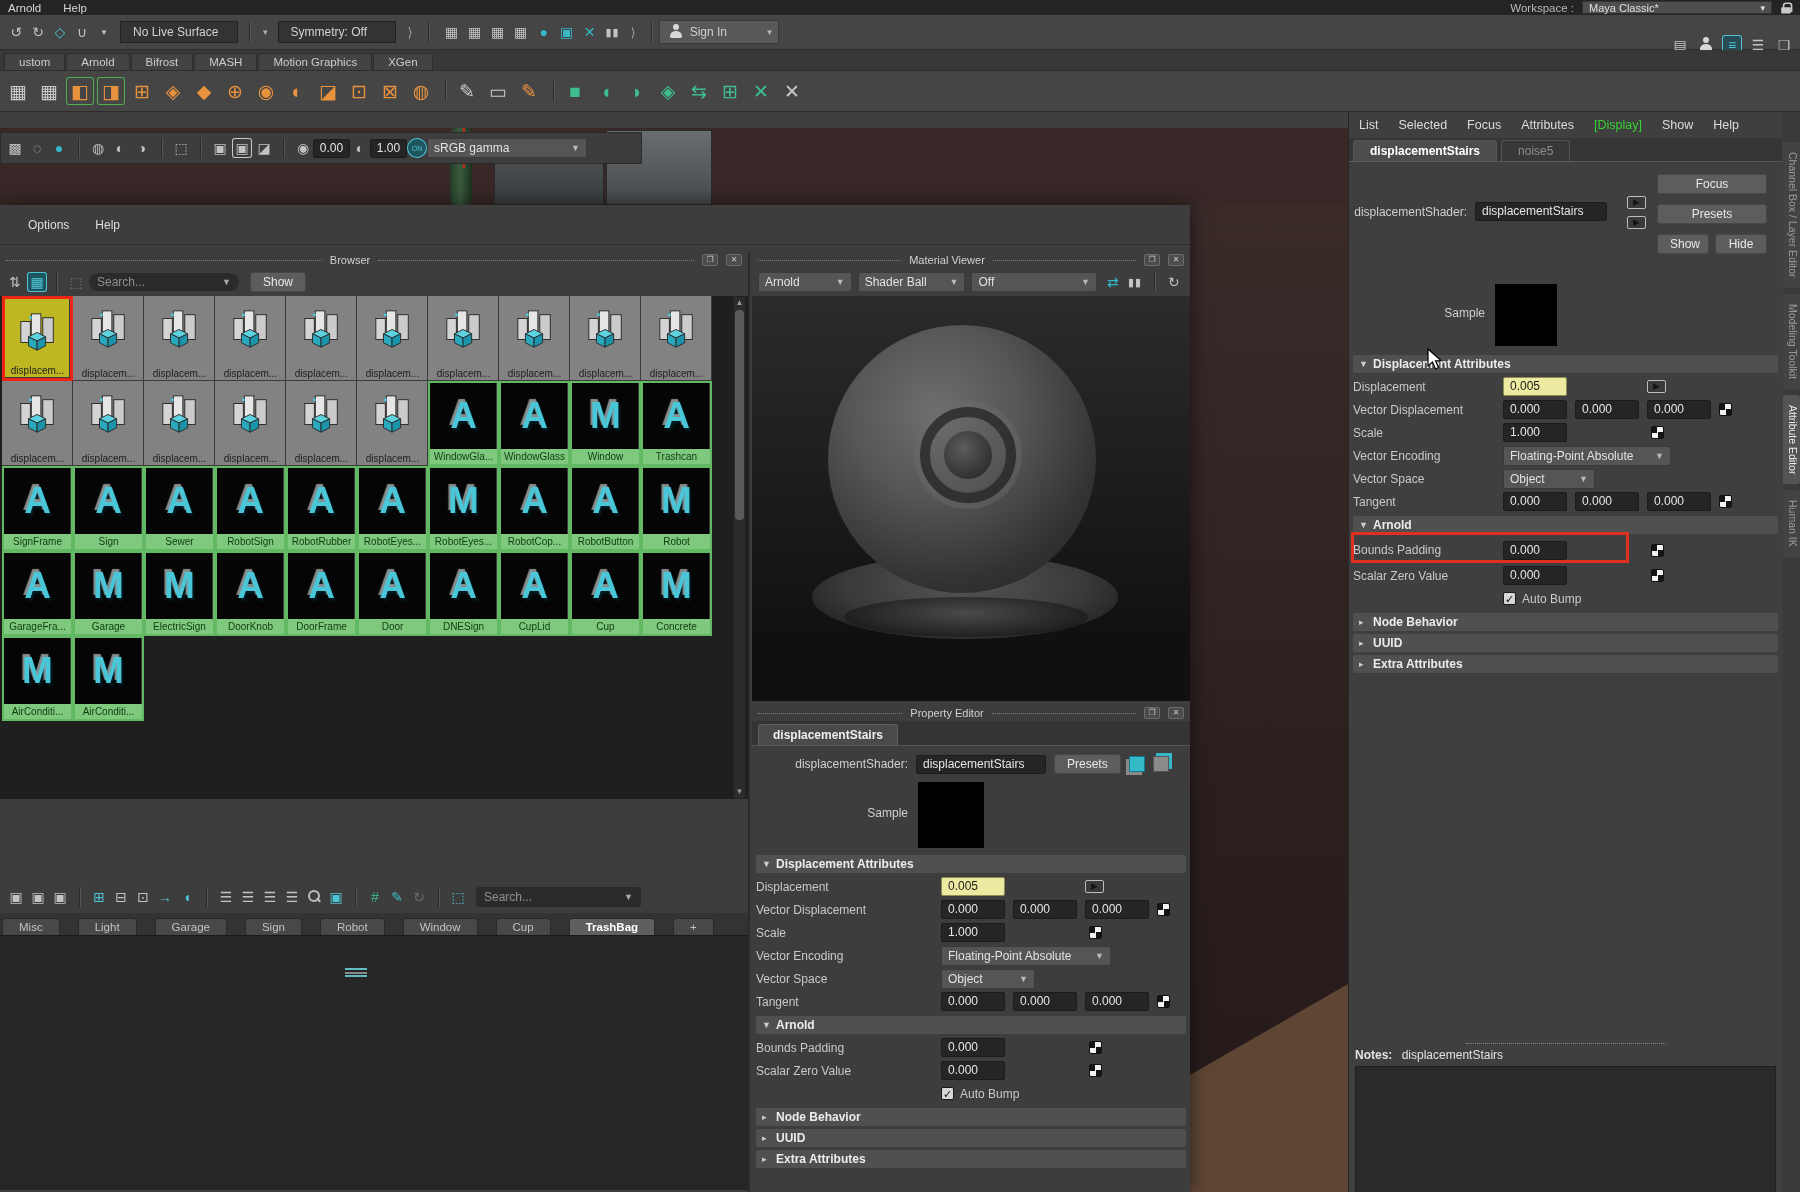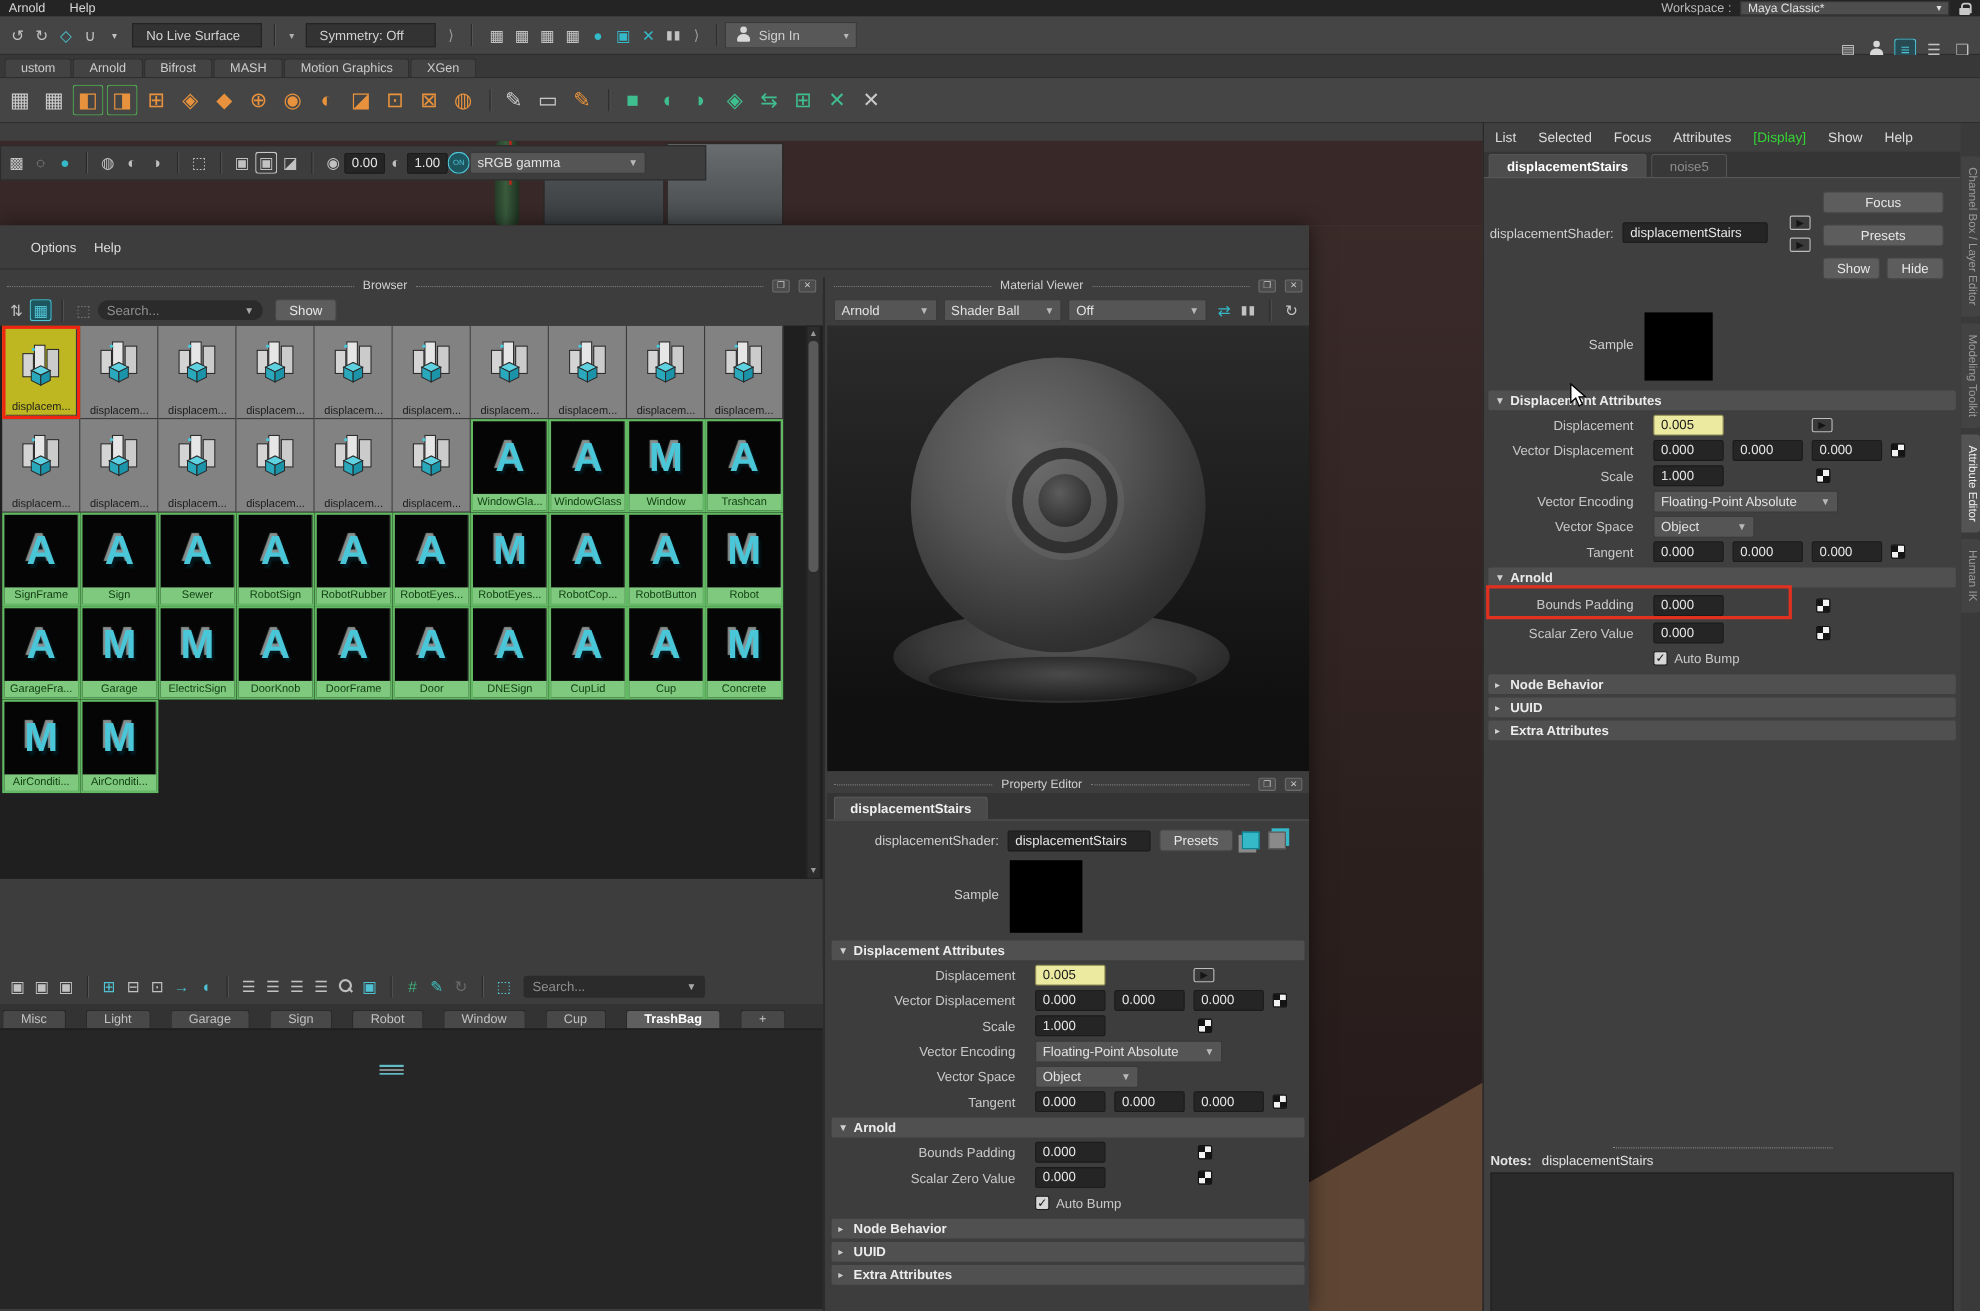--- a/index.html
+++ b/index.html
@@ -85,21 +85,21 @@
   #vp-floor { position:absolute; left:0; bottom:0; width:158px; height:260px;
     background:#5f4634; clip-path:polygon(0 55%, 100% 20%, 100% 100%, 0 100%); }
 
   
   #hypershade { left:0; top:205px; width:1190px; height:987px; background:#3d3d3d;
     box-shadow:0 0 18px rgba(0,0,0,.55); }
   #hs-titlebar { height:23px; background:linear-gradient(#dcdcdc,#ababab);
     display:flex; align-items:center; justify-content:center; color:#1c1c1c; font-size:13px;
     border-bottom:1px solid #6f6f6f; }
   #hs-menubar { height:40px; background:#3d3d3d; border-bottom:1px solid #2e2e2e;
-    display:flex; align-items:center; padding-left:28px; gap:16px; }
+    display:flex; align-items:center; padding-left:28px; gap:26px; }
   #hs-menubar .menu-item { color:#dedede; font-size:12px; }
   .panel-hdr { height:16px; display:flex; align-items:center; gap:8px; padding:0 6px; background:#3d3d3d; }
   .panel-hdr .dots { flex:1; border-top:1px dotted #7c7c7c; height:0; }
   .panel-hdr .ptitle { color:#d0d0d0; font-size:11px; white-space:nowrap; }
   .phbtn { width:16px; height:12px; border:1px solid #6c6c6c; border-radius:2px; background:#4c4c4c;
     color:#c9c9c9; font-size:8px; line-height:10px; text-align:center; }
 
   
   #browser { position:absolute; left:0; top:47px; width:750px; height:940px; background:#3d3d3d;
     border-right:2px solid #2c2c2c; }
@@ -165,21 +165,21 @@
   .shader-row { display:flex; align-items:center; gap:8px; padding:8px 6px 4px 6px; }
   .shader-row .lbl { width:150px; text-align:right; color:#cfcfcf; }
   .io-cyan { width:16px; height:16px; background:#35b8c8; box-shadow:-3px 3px 0 #8a8a8a; border:1px solid #0d7d8c; }
   .io-cyan2 { width:16px; height:16px; background:#8a8a8a; box-shadow:3px -3px 0 #35b8c8; border:1px solid #555; }
   .sample-row { display:flex; align-items:flex-start; gap:10px; padding:4px 6px; }
   .sample-row .lbl { width:150px; text-align:right; color:#cfcfcf; margin-top:24px; }
   .sample-box { width:66px; height:66px; background:#000; }
   .sec-hdr { height:18px; background:#505050; border-radius:2px; margin:3px 4px 2px 4px;
     display:flex; align-items:center; color:#ececec; font-weight:bold; font-size:12px; padding-left:6px; }
   .arow { display:flex; align-items:center; height:23px; padding-left:4px; position:relative; }
-  .arow .albl { width:185px; text-align:right; color:#c9c9c9; padding-right:18px; }
+  .arow .albl { width:185px; text-align:left; color:#c9c9c9; padding-right:18px; }
   .arow .fcol { width:64px; margin-right:8px; display:flex; }
   .arow .fld { width:64px; }
   .arow .sel { min-width:64px; }
   .cbx { width:13px; height:13px; background:#d6d6d6; border:1px solid #1a1a1a; border-radius:2px;
     color:#111; font-size:11px; line-height:12px; text-align:center; font-weight:bold; }
 
   
   #attr-editor { left:1348px; top:112px; width:434px; height:1080px; background:#3f3f3f;
     border-left:1px solid #272727; }
   #ae-menubar { height:26px; display:flex; align-items:center; gap:20px; padding:0 10px; }

